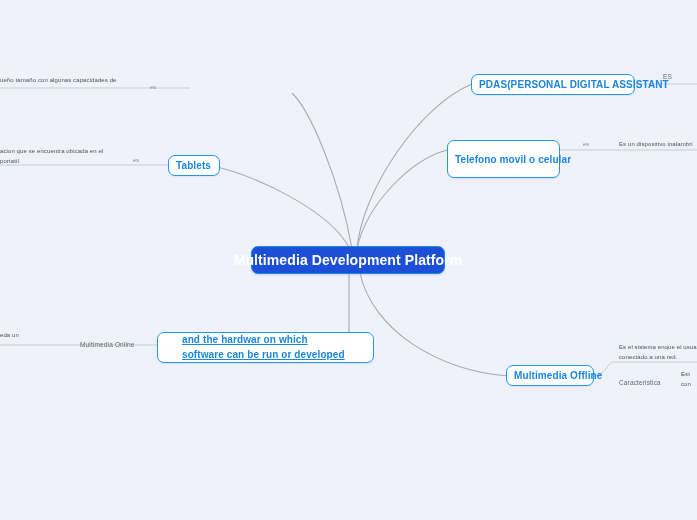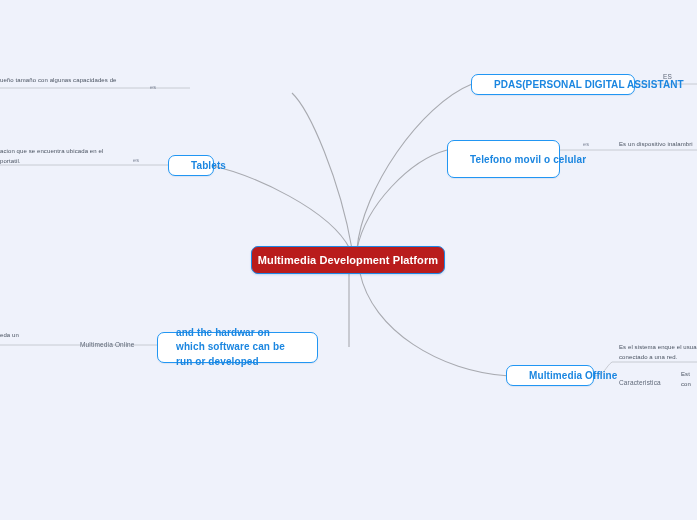--- a/index.html
+++ b/index.html
@@ -32,34 +32,34 @@
     position: absolute;
     box-sizing: border-box;
     border-radius: 7px;
     font-weight: bold;
     letter-spacing: 0.1px;
     white-space: nowrap;
     display: flex;
     align-items: center;
   }
   .node-root {
-    background: #b91c1c;
+    background: #1d4ed8;
     color: #ffffff;
     border: 1px solid #1e88e5;
-    font-size: 11px;
+    font-size: 14px;
     padding: 0 28px;
     justify-content: center;
     box-shadow: 0 1px 2px rgba(30,100,170,0.18);
   }
   .node-branch {
     background: #ffffff;
     color: #1b86e0;
     border: 1.6px solid #2196f3;
     font-size: 10px;
-    padding: 0 22px;
+    padding: 0 7px;
     box-shadow: 0 1px 1px rgba(60,110,170,0.10);
   }
   .node-branch.wrap {
     white-space: normal;
     line-height: 1.45;
     align-items: center;
   }
   .leaf-label {
     position: absolute;
     color: #5f6878;
@@ -116,28 +116,28 @@
 
   <div class="node node-branch" style="left:447px; top:140px; width:113px; height:38px;">
     <span>Telefono movil o celular</span>
   </div>
   <span class="leaf-label sm" style="left:583px; top:141px;">es</span>
   <span class="leaf-text" style="left:619px; top:140px;">Es un dispositivo inalambri</span>
 
   <span class="leaf-label sm" style="left:150px; top:84px;">es</span>
   <span class="leaf-text" style="left:0px; top:76px;">ueño tamaño con algunas capacidades de</span>
 
-  <div class="node node-branch" style="left:168px; top:155px; width:44px; height:21px;">
+  <div class="node node-branch" style="left:168px; top:155px; width:52px; height:21px;">
     <span>Tablets</span>
   </div>
   <span class="leaf-label sm" style="left:133px; top:157px;">es</span>
   <span class="leaf-text" style="left:0px; top:147px;">acion que se encuentra ubicada en el</span>
   <span class="leaf-text" style="left:0px; top:157px;">portatil.</span>
 
-  <div class="node node-branch wrap" style="left:157px; top:332px; width:161px; height:31px; padding:0 18px;">
+  <div class="node node-branch wrap" style="left:157px; top:332px; width:217px; height:31px; padding:0 24px;text-decoration:underline;">
     <span>and the hardwar on which software can be run or developed</span>
   </div>
   <span class="leaf-label" style="left:80px; top:341px;">Multimedia Online</span>
   <span class="leaf-text" style="left:0px; top:331px;">eda un</span>
 
   <div class="node node-branch" style="left:506px; top:365px; width:88px; height:21px;">
     <span>Multimedia Offline</span>
   </div>
   <span class="leaf-text" style="left:619px; top:343px;">Es el sistema enque el usua</span>
   <span class="leaf-text" style="left:619px; top:353px;">conectado a una red.</span>

